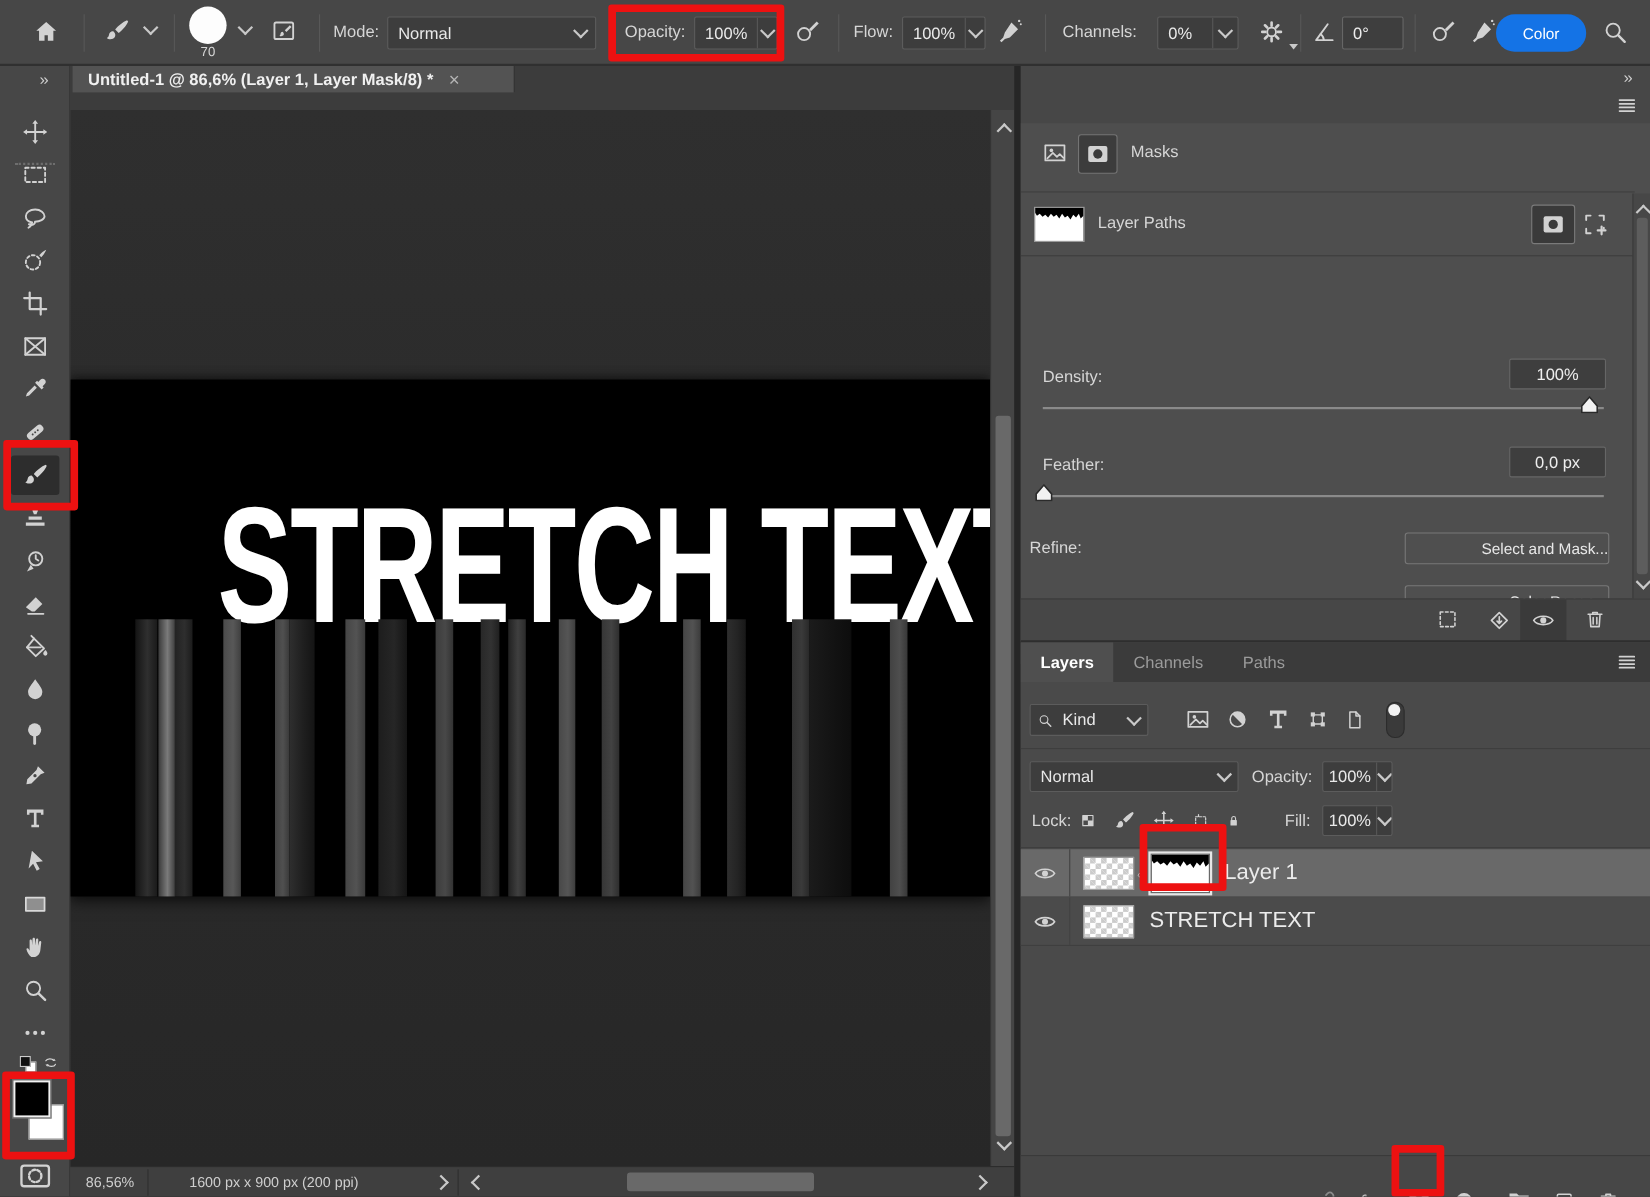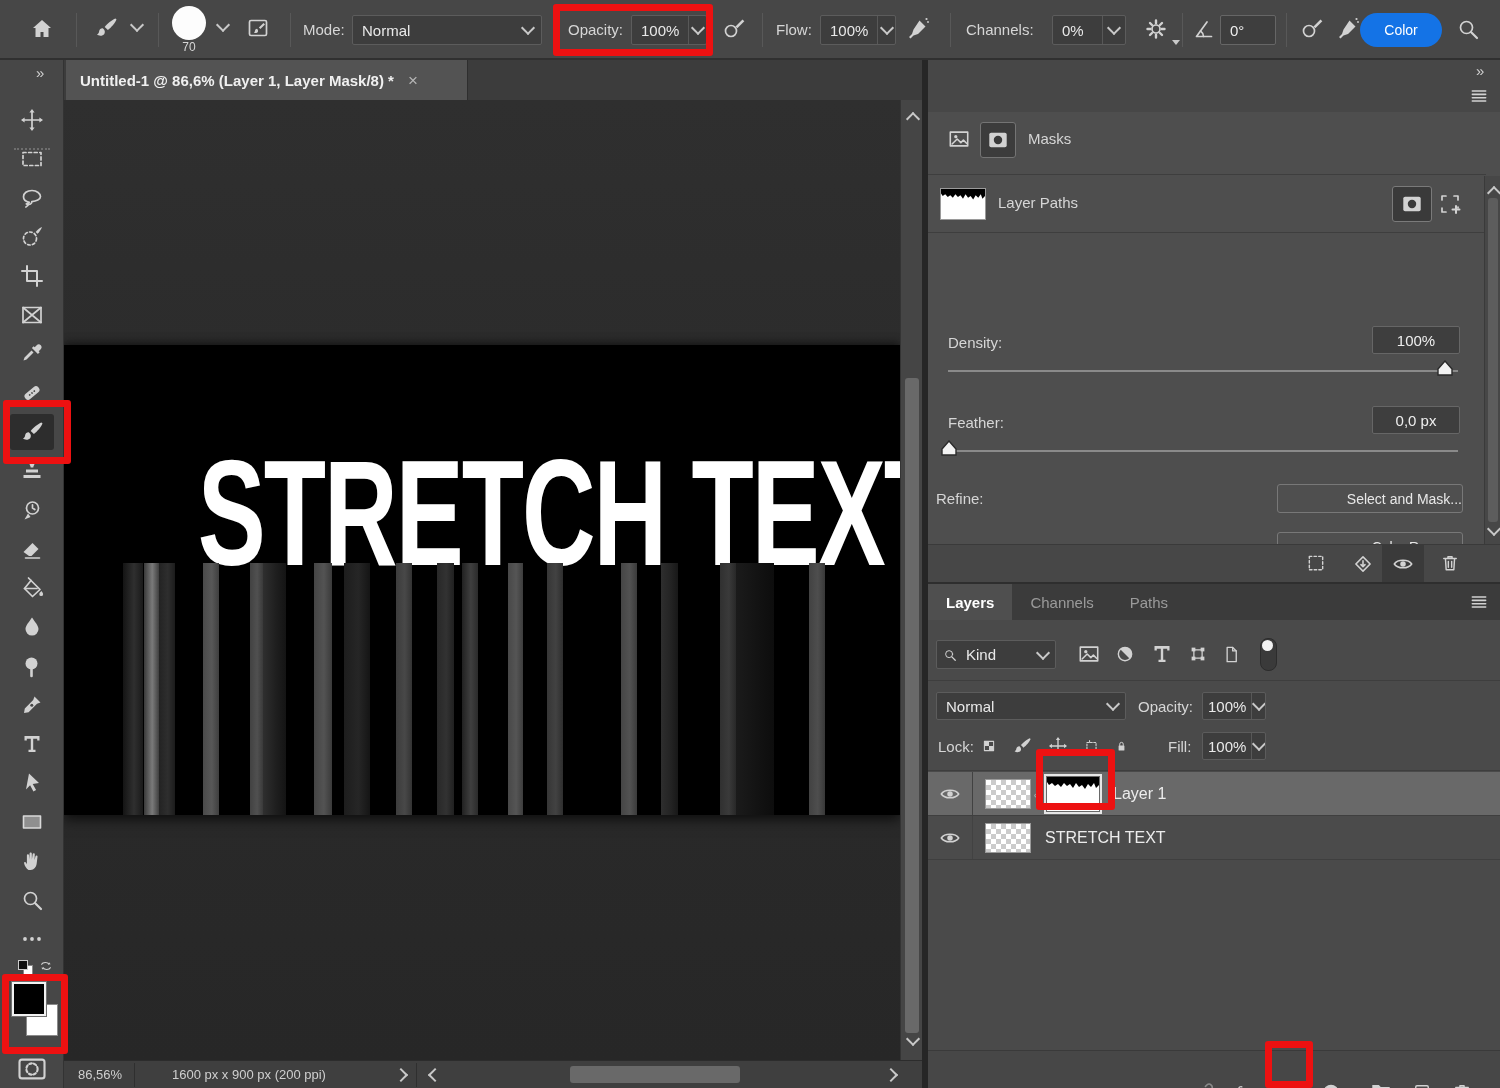--- a/index.html
+++ b/index.html
@@ -28,21 +28,21 @@
        font-size:14px;display:flex;align-items:center;justify-content:flex-end;box-sizing:border-box}
   
   #options-bar{position:absolute;left:0;top:0;width:1500px;height:60px;background:#474747;border-bottom:2px solid #303030;box-sizing:border-box}
   
   #tools-panel{position:absolute;left:0;top:60px;width:64px;height:1028px;background:#474747;border-right:1px solid #333;box-sizing:border-box}
   .tool{width:64px;height:39px;display:flex;align-items:center;justify-content:center}
   .tool .box{width:44px;height:36px;display:flex;align-items:center;justify-content:center;border-radius:3px}
   .tool.sel .box{background:#2d2d2d}
   
   #tabbar{position:absolute;left:64px;top:60px;width:858px;height:40px;background:#3c3c3c}
-  #doc-tab{position:absolute;left:2px;top:0;width:402px;height:40px;background:#535353;
+  #doc-tab{position:absolute;left:2px;top:0;width:402px;height:24px;background:#535353;
            display:flex;align-items:center;padding:0 14px;box-sizing:border-box;border-right:1px solid #2e2e2e}
   #doc-tab .ttl{font-size:15px;font-weight:bold;color:#f0f0f0;white-space:nowrap}
   #doc-tab .cls{margin-left:14px;color:#b5b5b5;font-size:17px;line-height:17px}
   
   #viewport{position:absolute;left:64px;top:100px;width:836px;height:960px;overflow:hidden;
             background:linear-gradient(#2f2f2f 0px,#2c2c2c 250px,#292929 715px,#272727 100%)}
   #doc{position:absolute;left:0;top:245px;width:836px;height:470px;background:#000;
        box-shadow:0 5px 12px rgba(0,0,0,.6),0 -3px 8px rgba(0,0,0,.4)}
   #doc-heading{position:absolute;left:0;top:93px;width:100%;text-align:center;color:#fff;
        font-weight:bold;font-size:150px;line-height:150px;letter-spacing:-3px;
@@ -66,21 +66,21 @@
   .checker{background-color:#fff;background-image:
      linear-gradient(45deg,#cbcbcb 25%,transparent 25%,transparent 75%,#cbcbcb 75%),
      linear-gradient(45deg,#cbcbcb 25%,transparent 25%,transparent 75%,#cbcbcb 75%);
      background-size:10px 10px;background-position:0 0,5px 5px}
   
   .slider-track{position:absolute;height:2px;background:#8a8a8a}
   .slider-thumb{position:absolute;width:18px;height:16px}
   
   .lrow{position:relative;width:572px;height:44px;border-bottom:1px solid #3f3f3f;box-sizing:border-box;display:flex;align-items:center}
   .lrow .eyecol{width:44px;display:flex;justify-content:center;align-items:center;align-self:stretch;border-right:1px solid #424242}
-  .lrow .name{font-size:16px;color:#ececec;margin-left:14px;white-space:nowrap}
+  .lrow .name{font-size:20px;color:#ececec;margin-left:14px;white-space:nowrap}
   
   .footer-ic{display:flex;align-items:center;justify-content:center}
   .fx-text{font-style:italic;font-weight:bold;font-size:16px;color:#c6c6c6;font-family:"Liberation Serif",serif}
   
   .hl{position:absolute;border:7px solid #ed1111;border-radius:3px;box-sizing:border-box;pointer-events:none}
   
   .grip{position:absolute;left:14px;top:88px;width:36px;border-top:2px dotted #6e6e6e}
   .collapse{font-size:15px;color:#cfcfcf;letter-spacing:1px}
   .toggle-pill{width:15px;height:31px;border-radius:8px;background:#3a3a3a;border:1px solid #2c2c2c;position:relative}
   .toggle-pill .dot{position:absolute;left:1px;top:1px;width:11px;height:11px;border-radius:50%;background:#f2f2f2}
@@ -612,21 +612,21 @@
       <div class="ptab">Paths</div>
     </div>
     <span class="icn hamburger" style="left:540px;top:534px">
         <svg viewBox="0 0 24 24" width="20" height="20" fill="none" stroke="currentColor" stroke-width="1.7" stroke-linecap="round" stroke-linejoin="round">
           <path d="M4 6h16M4 10h16M4 14h16M4 18h16" stroke-width="1.9"></path>
         </svg>
       </span>
 
     <div class="abs" style="left:0;top:560px;width:572px;height:528px;background:#4a4a4a">
 
-      <div class="combo abs" style="left:8px;top:20px;width:120px;height:29px">
+      <div class="combo abs" style="left:8px;top:20px;width:108px;height:29px">
         <span class="icn" style="margin-left:6px">
             <svg viewBox="0 0 24 24" width="14" height="14" fill="none" stroke="currentColor" stroke-width="1.7" stroke-linecap="round" stroke-linejoin="round">
               <circle cx="10.5" cy="10.5" r="6"></circle>
               <path d="M15.2 15.2 21 21" stroke-width="2.2"></path>
             </svg>
           </span>
         <span class="val">Kind</span>
         <span class="chev" style="margin-right:7px"></span>
       </div>
       <div id="filter-icons" class="abs" style="left:150px;top:22px;display:flex;gap:15px">

